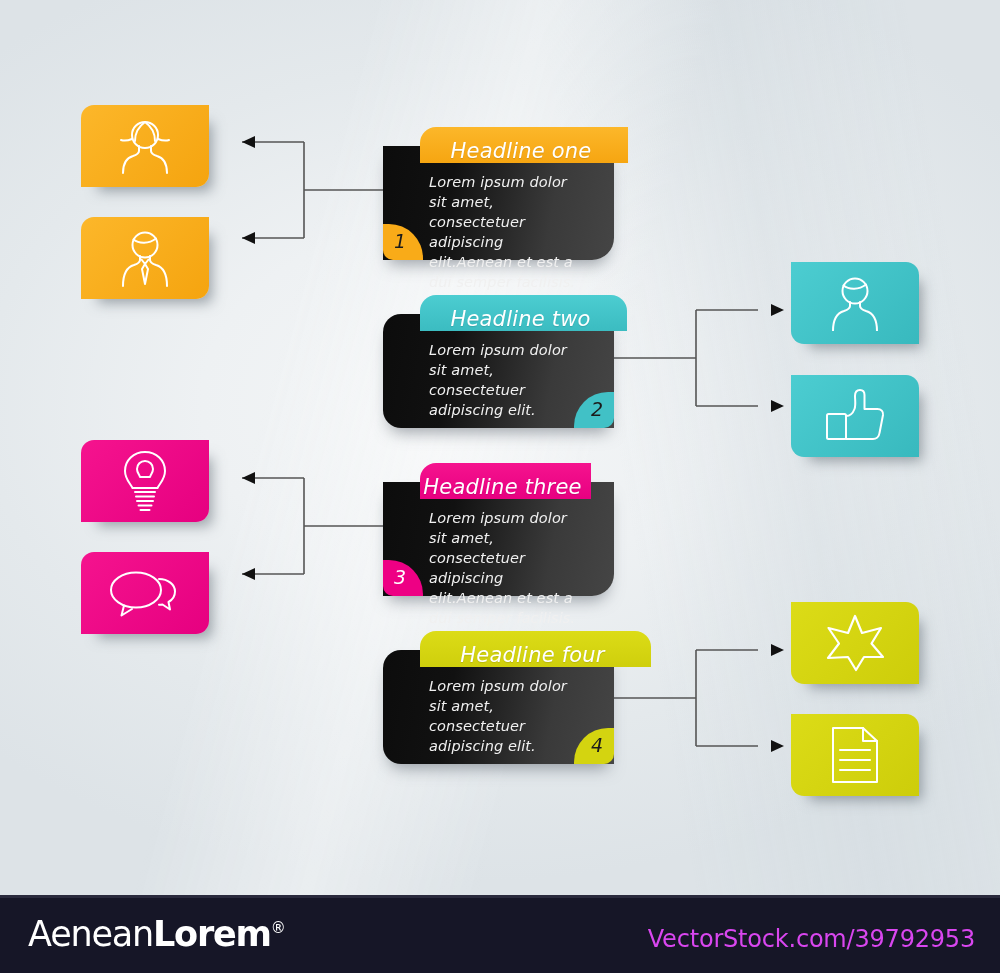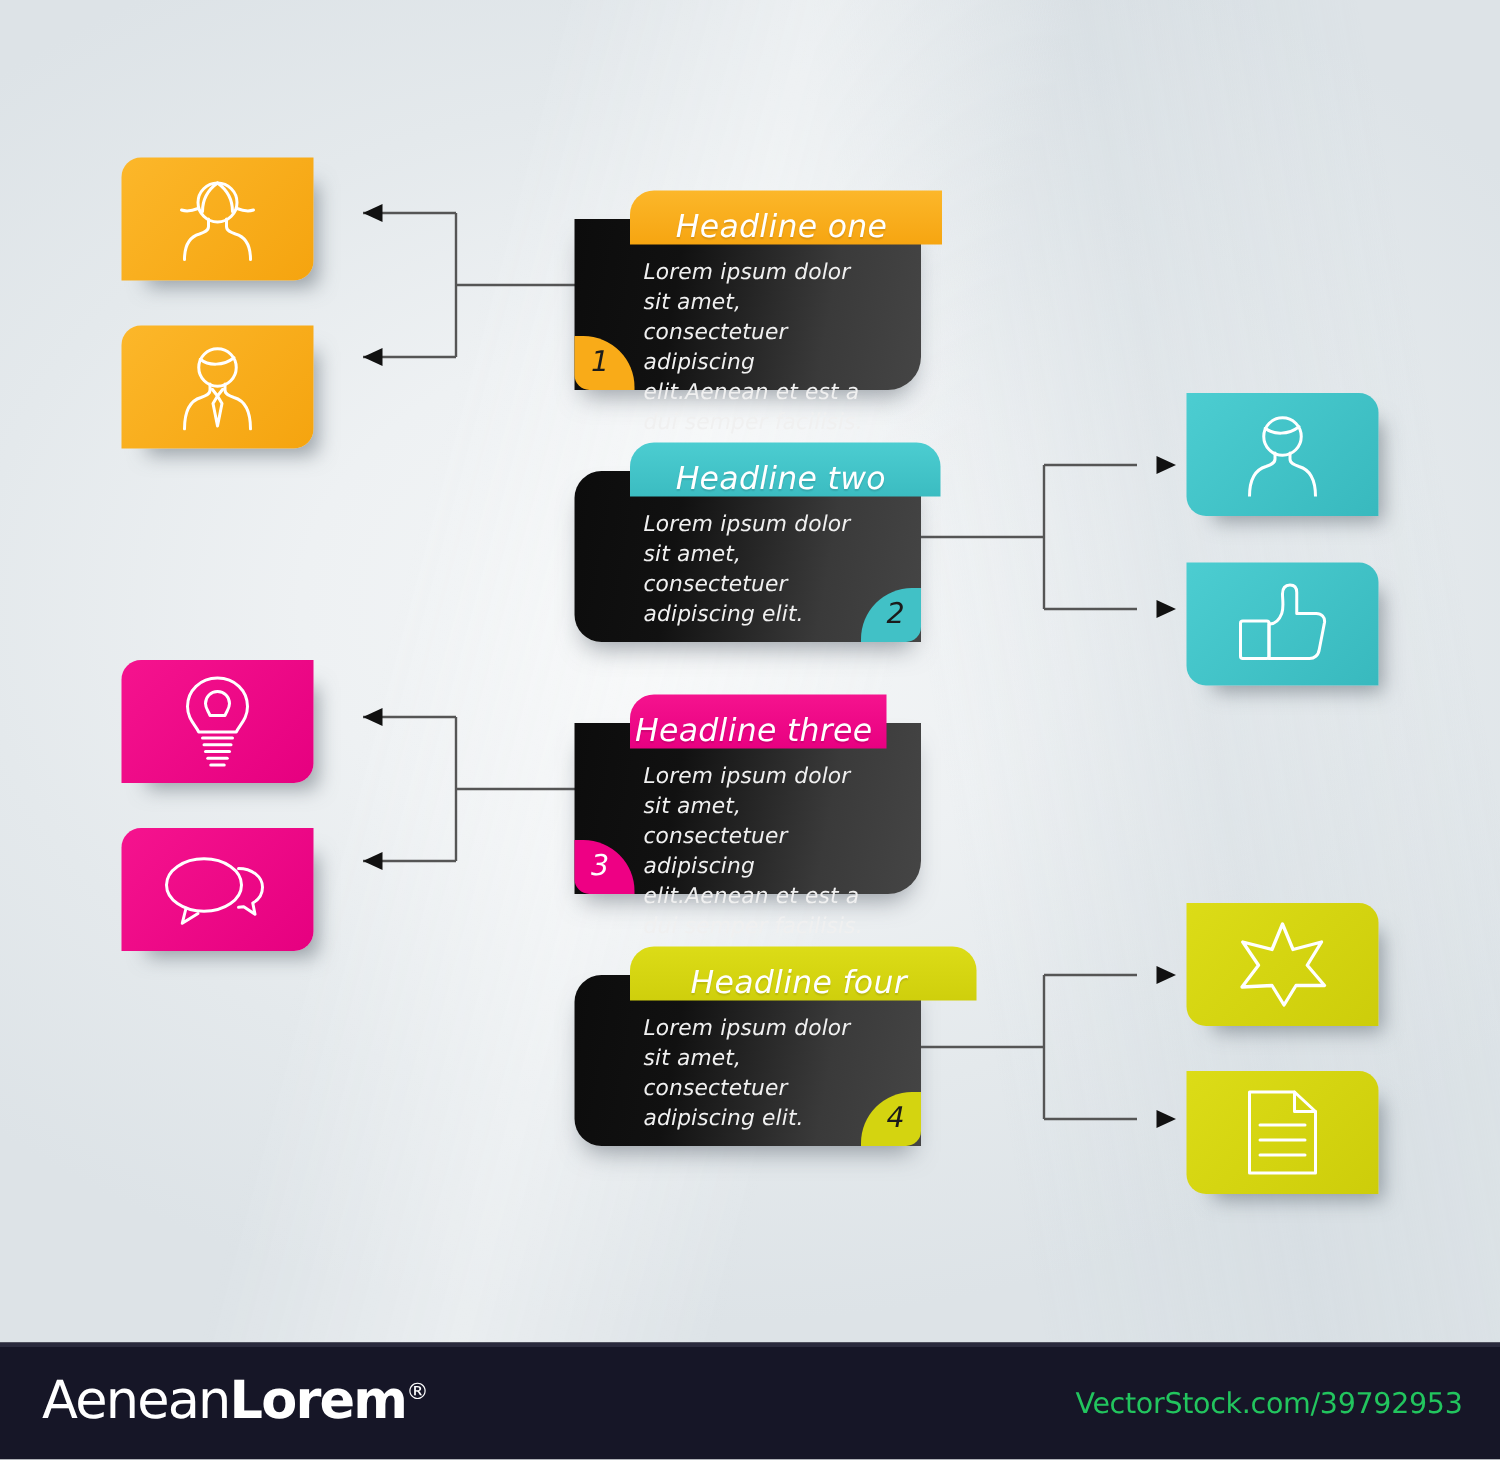--- a/index.html
+++ b/index.html
@@ -107,21 +107,21 @@
   }
   .footer-top{position:absolute;left:0;top:0;width:1000px;height:3px;background:#2a2a3d;}
   .logo{
     position:absolute;left:28px;top:19px;
     color:#ffffff;font-size:35px;letter-spacing:-1.2px;white-space:nowrap;
   }
   .logo .b{font-weight:bold;}
   .logo .reg{font-size:15px;vertical-align:super;}
   .url{
     position:absolute;right:25px;top:30px;
-    color:#22c55e;font-size:19px;letter-spacing:-.2px;white-space:nowrap;
+    color:#d946ef;font-size:24px;letter-spacing:-.2px;white-space:nowrap;
   }
 </style>
 </head>
 <body>
 
 <div id="stage">
 
   <div class="bg"></div>
   <div class="bg-streaks"></div>
 

